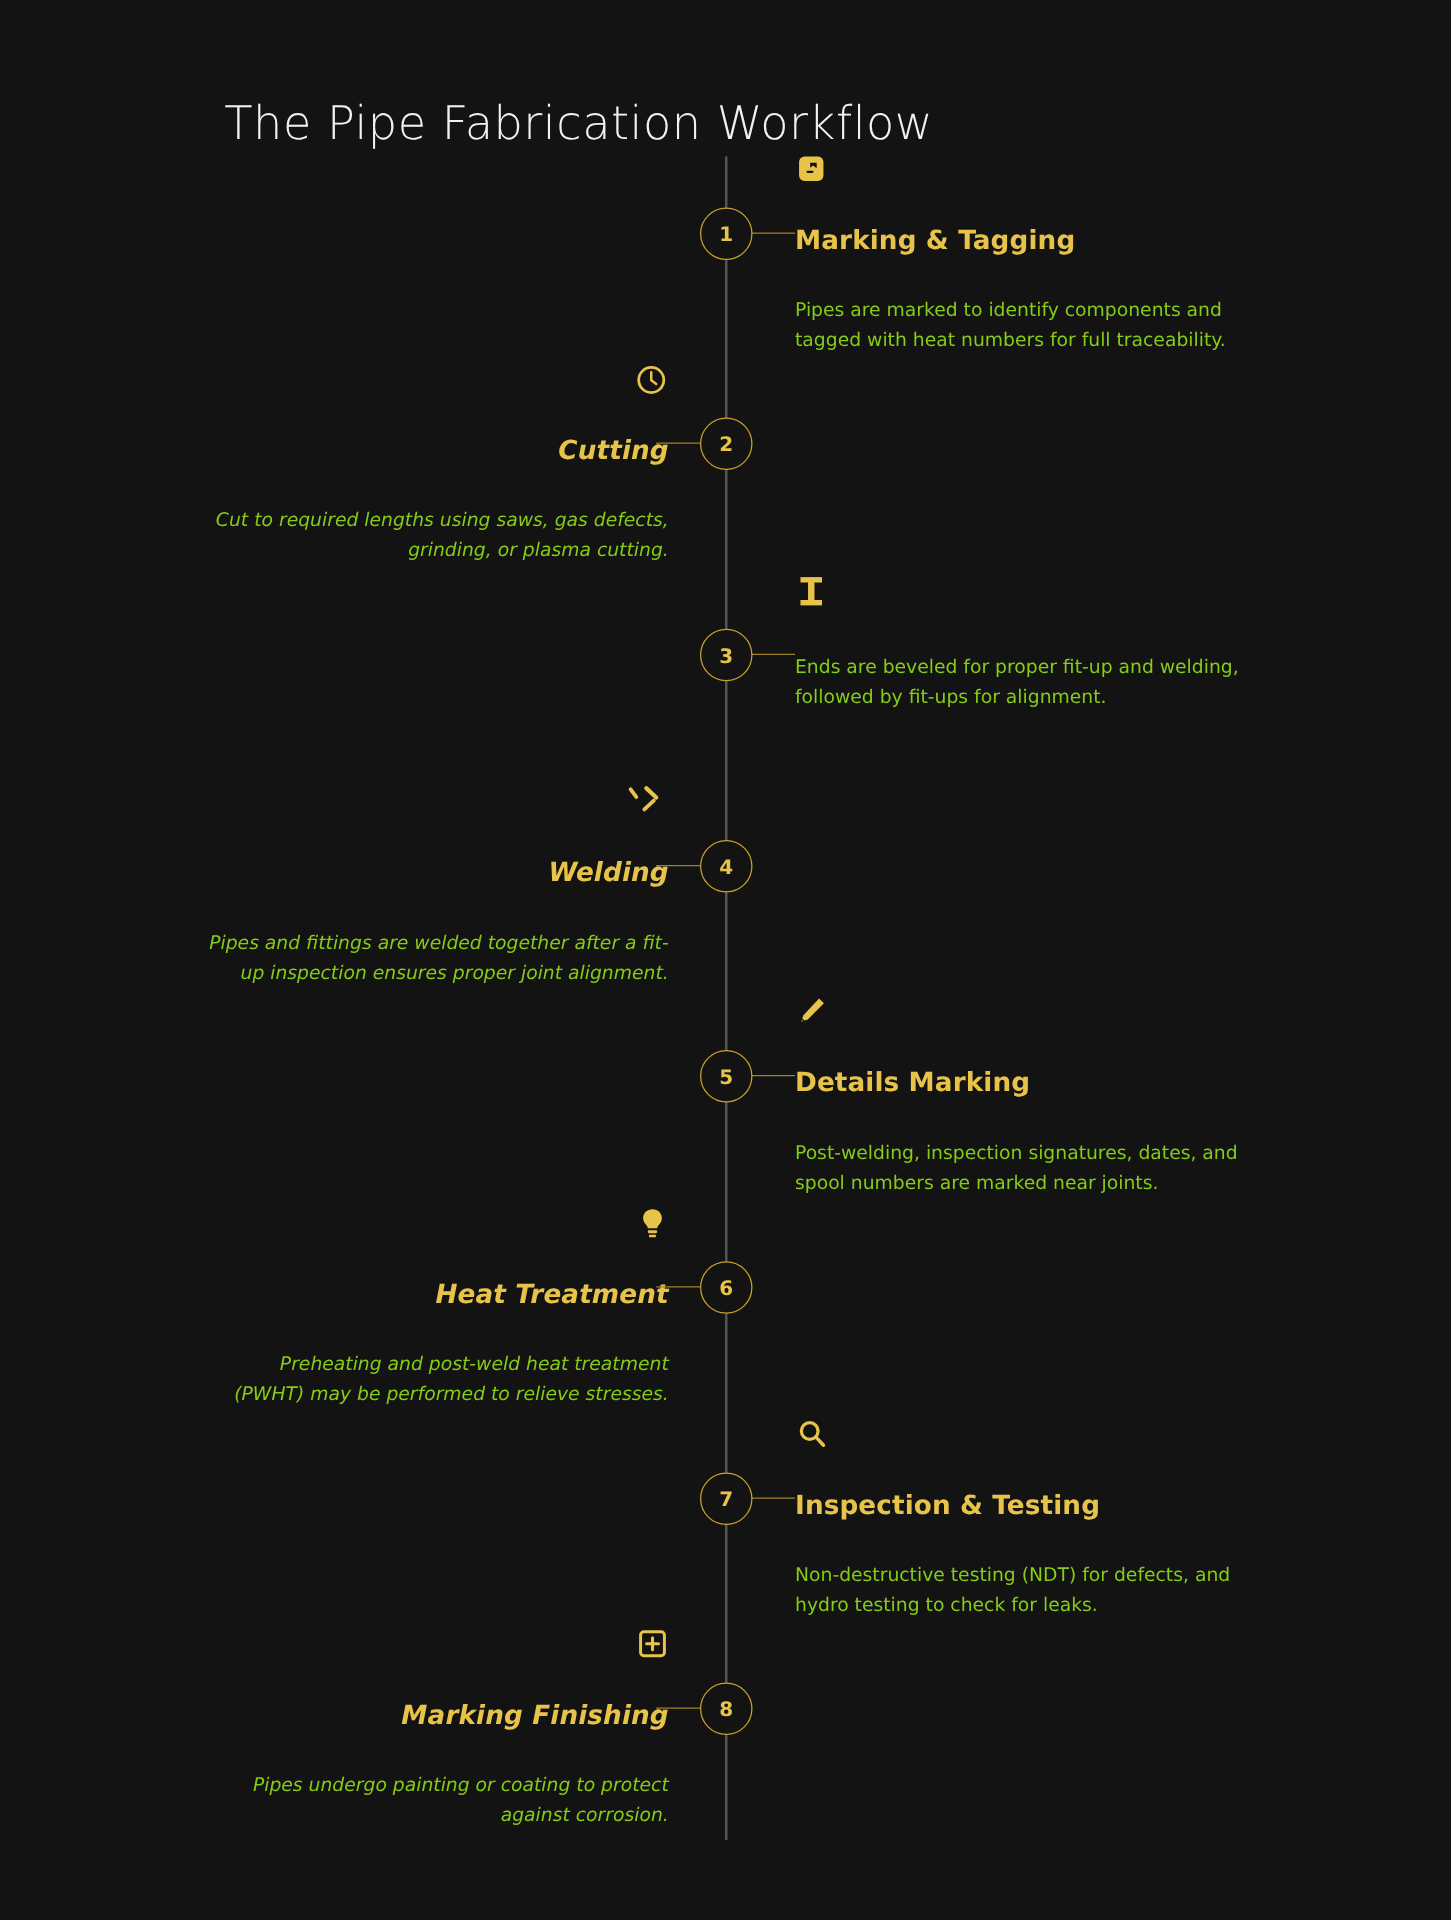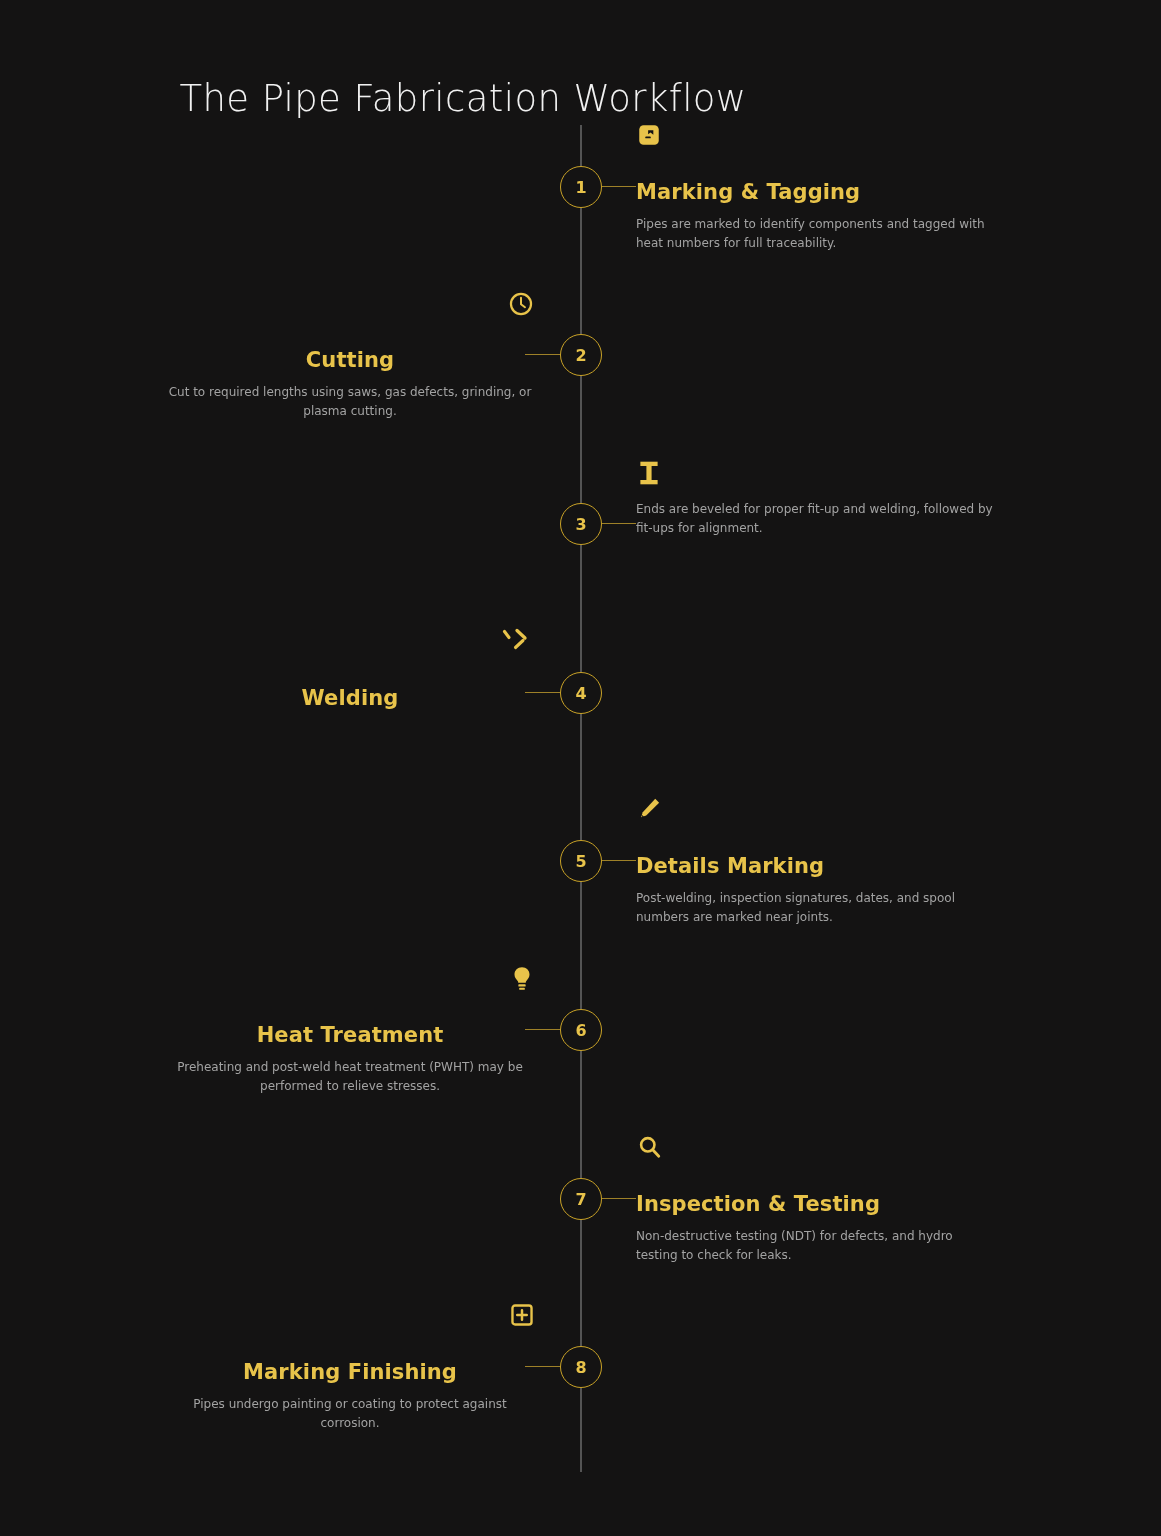--- a/index.html
+++ b/index.html
@@ -84,21 +84,21 @@
   .side-right .connector { left: 600px; }
   .side-left  .connector { left: 525px; }
 
   
   .content {
     position: absolute;
     top: -44px;
     width: 360px;
   }
   .side-right .content { left: 636px; text-align: left; }
-  .side-left  .content { left: 165px; width: 370px; text-align: center; }
+  .side-left  .content { left: 165px; width: 370px; text-align: right; font-style: italic; }
 
   .step-icon {
     display: block;
     height: 30px;
     margin-bottom: 6px;
     line-height: 0;
   }
   .side-right .step-icon { text-align: left; }
   .side-left  .step-icon { text-align: right; }
   .step-icon svg { vertical-align: top; }
@@ -107,24 +107,24 @@
     font-size: 21px;
     font-weight: 700;
     color: #e8c34a;
     letter-spacing: 0.1px;
     line-height: 1.15;
     white-space: nowrap;
     margin-top: 28px;
   }
 
   .step-desc {
-    margin-top: 11px;
-    font-size: 12px;
+    margin-top: 33px;
+    font-size: 15px;
     line-height: 1.58;
-    color: #a3a3a3;
+    color: #84cc16;
     font-weight: 400;
   }
   .side-left .step-desc { margin-left: auto; }
 </style>
 </head>
 <body>
 
 <h1 class="page-title">The Pipe Fabrication Workflow</h1>
 
 <div class="spine"></div>
@@ -178,20 +178,21 @@
       <div class="node">
         <span>4</span>
       </div>
       <div class="content">
         <span class="step-icon"><svg width="34" height="28" viewBox="0 0 34 28">
             <path d="M3.5 3.5 L8 9.5" stroke="#e8c34a" stroke-width="3.1" stroke-linecap="round"></path>
             <path d="M16 2.5 L24 10" stroke="#e8c34a" stroke-width="3.3" stroke-linecap="round"></path>
             <path d="M14.5 19.5 L22 12.5" stroke="#e8c34a" stroke-width="3.1" stroke-linecap="round"></path>
           </svg></span>
         <div class="step-title">Welding</div>
+        <div class="step-desc">Pipes and fittings are welded together after a fit-up inspection ensures proper joint alignment.</div>
       </div>
     </div>
     <div class="step side-right" style="top: 840px;">
       <div class="connector"></div>
       <div class="node">
         <span>5</span>
       </div>
       <div class="content">
         <span class="step-icon"><svg width="26" height="28" viewBox="0 0 24 26">
             <path d="M17.8 2.6 L21.4 6.2 L9.4 18.2 L4.6 19.8 L6.2 15.0 Z" fill="#e8c34a"></path>

